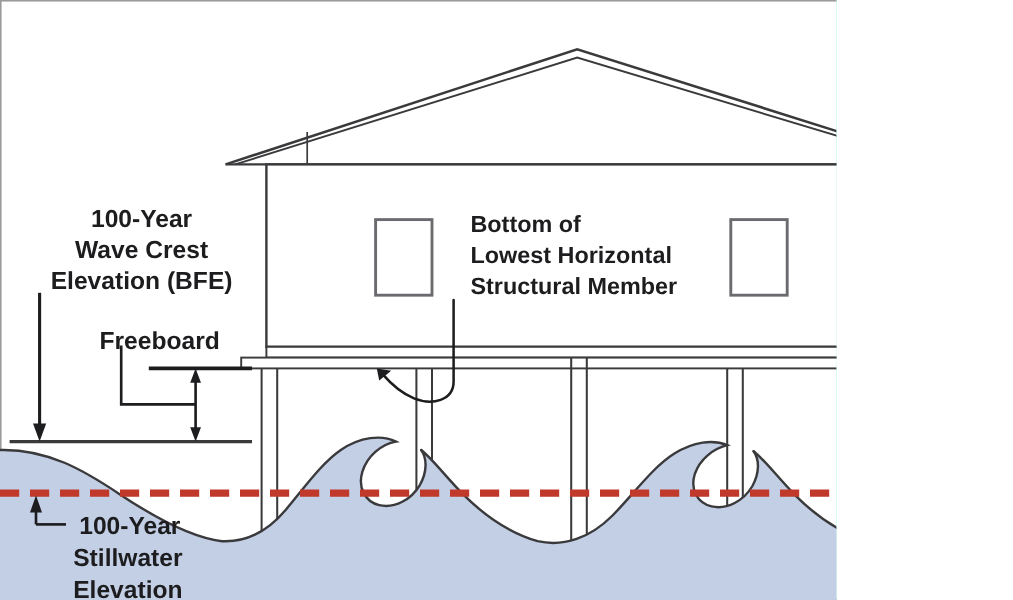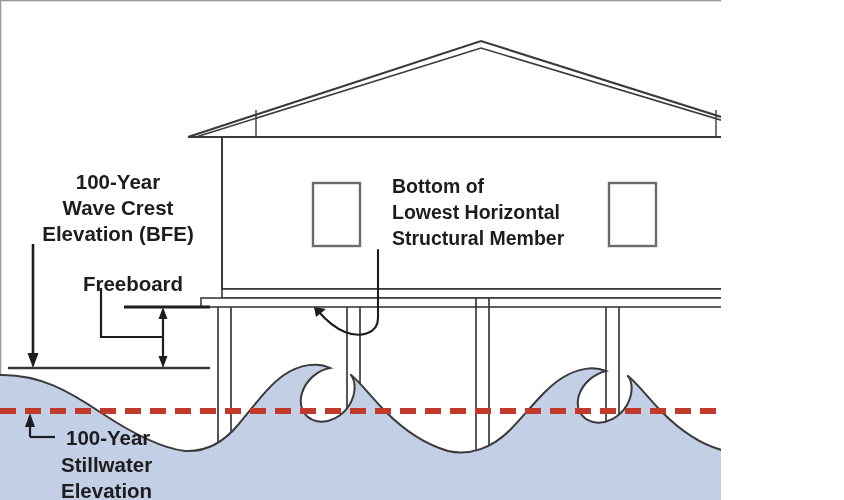--- a/index.html
+++ b/index.html
@@ -7,21 +7,20 @@
     padding: 0;
     background: #ffffff;
   }
   #stage {
     position: relative;
     width: 697px;
     height: 500px;
     background: #5eead4;
     overflow: hidden;
     font-family: "Liberation Sans", sans-serif;
-    padding-left: 24px;
   }
   #stage > svg {
     position: absolute;
     left: 0;
     top: 0;
   }
   .lbl {
     font-family: "Liberation Sans", sans-serif;
     font-weight: bold;
     fill: #1d1d1f;

